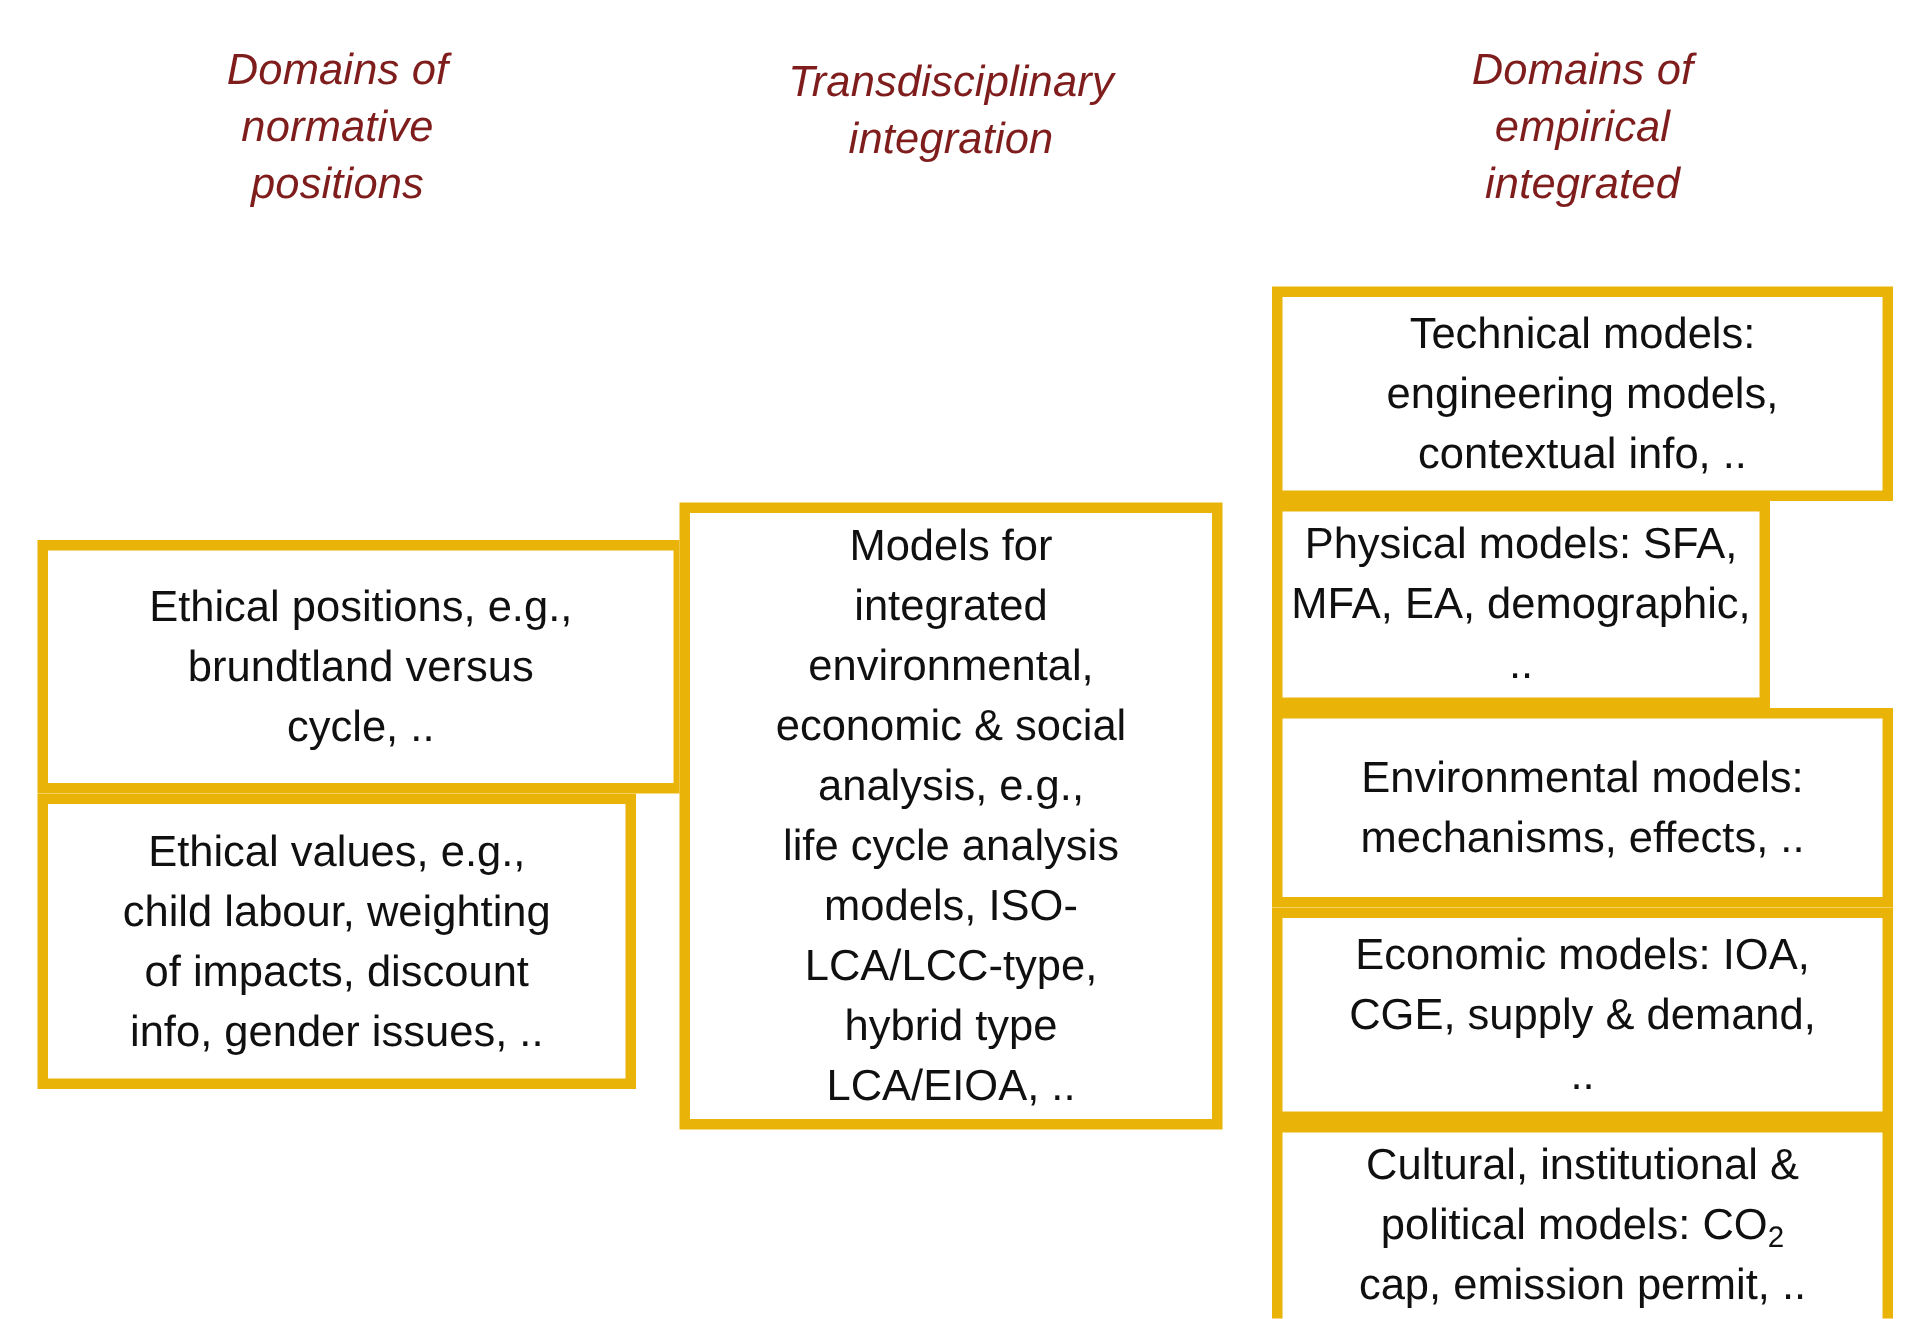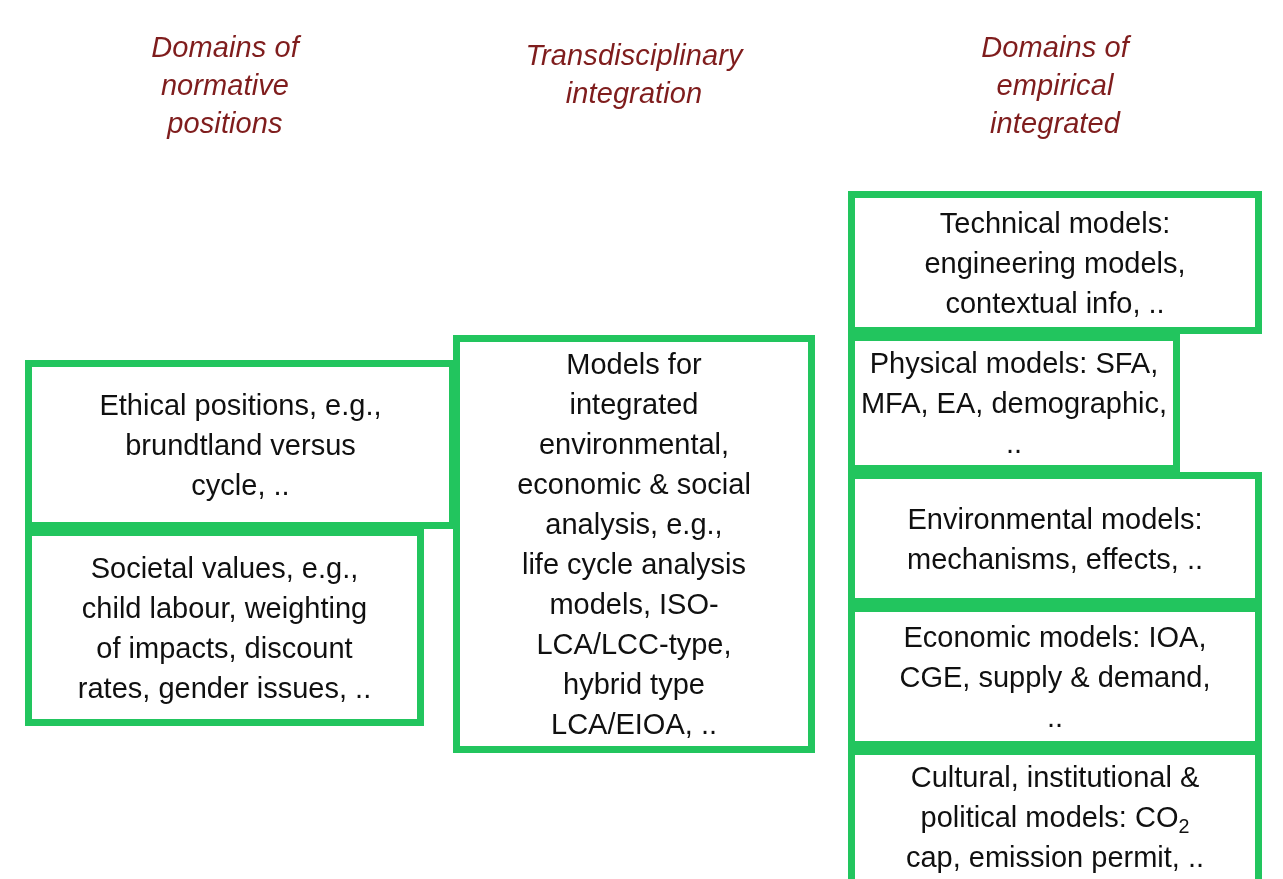--- a/index.html
+++ b/index.html
@@ -37,21 +37,21 @@
 
   #header-normative   { left: 25px;  top: 28px; width: 400px; }
   #header-transdisc   { left: 453px; top: 36px; width: 362px; }
   #header-empirical   { left: 848px; top: 28px; width: 414px; }
 
   
   .box {
     position: absolute;
     box-sizing: border-box;
     background: #ffffff;
-    border: 7px solid #22c55e;
+    border: 7px solid #eab308;
     display: flex;
     align-items: center;
     justify-content: center;
     text-align: center;
   }
   .box-text {
     font-size: 29px;
     line-height: 40px;
     color: #101010;
     padding: 0 8px;
@@ -105,24 +105,24 @@
   <div class="box" id="box-ethical-positions">
     <div class="box-text">
       <span class="tline">Ethical positions, e.g.,</span>
       <span class="tline">brundtland versus</span>
       <span class="tline">cycle, ..</span>
     </div>
   </div>
 
   <div class="box" id="box-societal-values">
     <div class="box-text">
-      <span class="tline">Societal values, e.g.,</span>
+      <span class="tline">Ethical values, e.g.,</span>
       <span class="tline">child labour, weighting</span>
       <span class="tline">of impacts, discount</span>
-      <span class="tline">rates, gender issues, ..</span>
+      <span class="tline">info, gender issues, ..</span>
     </div>
   </div>
 
   <div class="box" id="box-integration-models">
     <div class="box-text">
       <span class="tline">Models for</span>
       <span class="tline">integrated</span>
       <span class="tline">environmental,</span>
       <span class="tline">economic &amp; social</span>
       <span class="tline">analysis, e.g.,</span>

